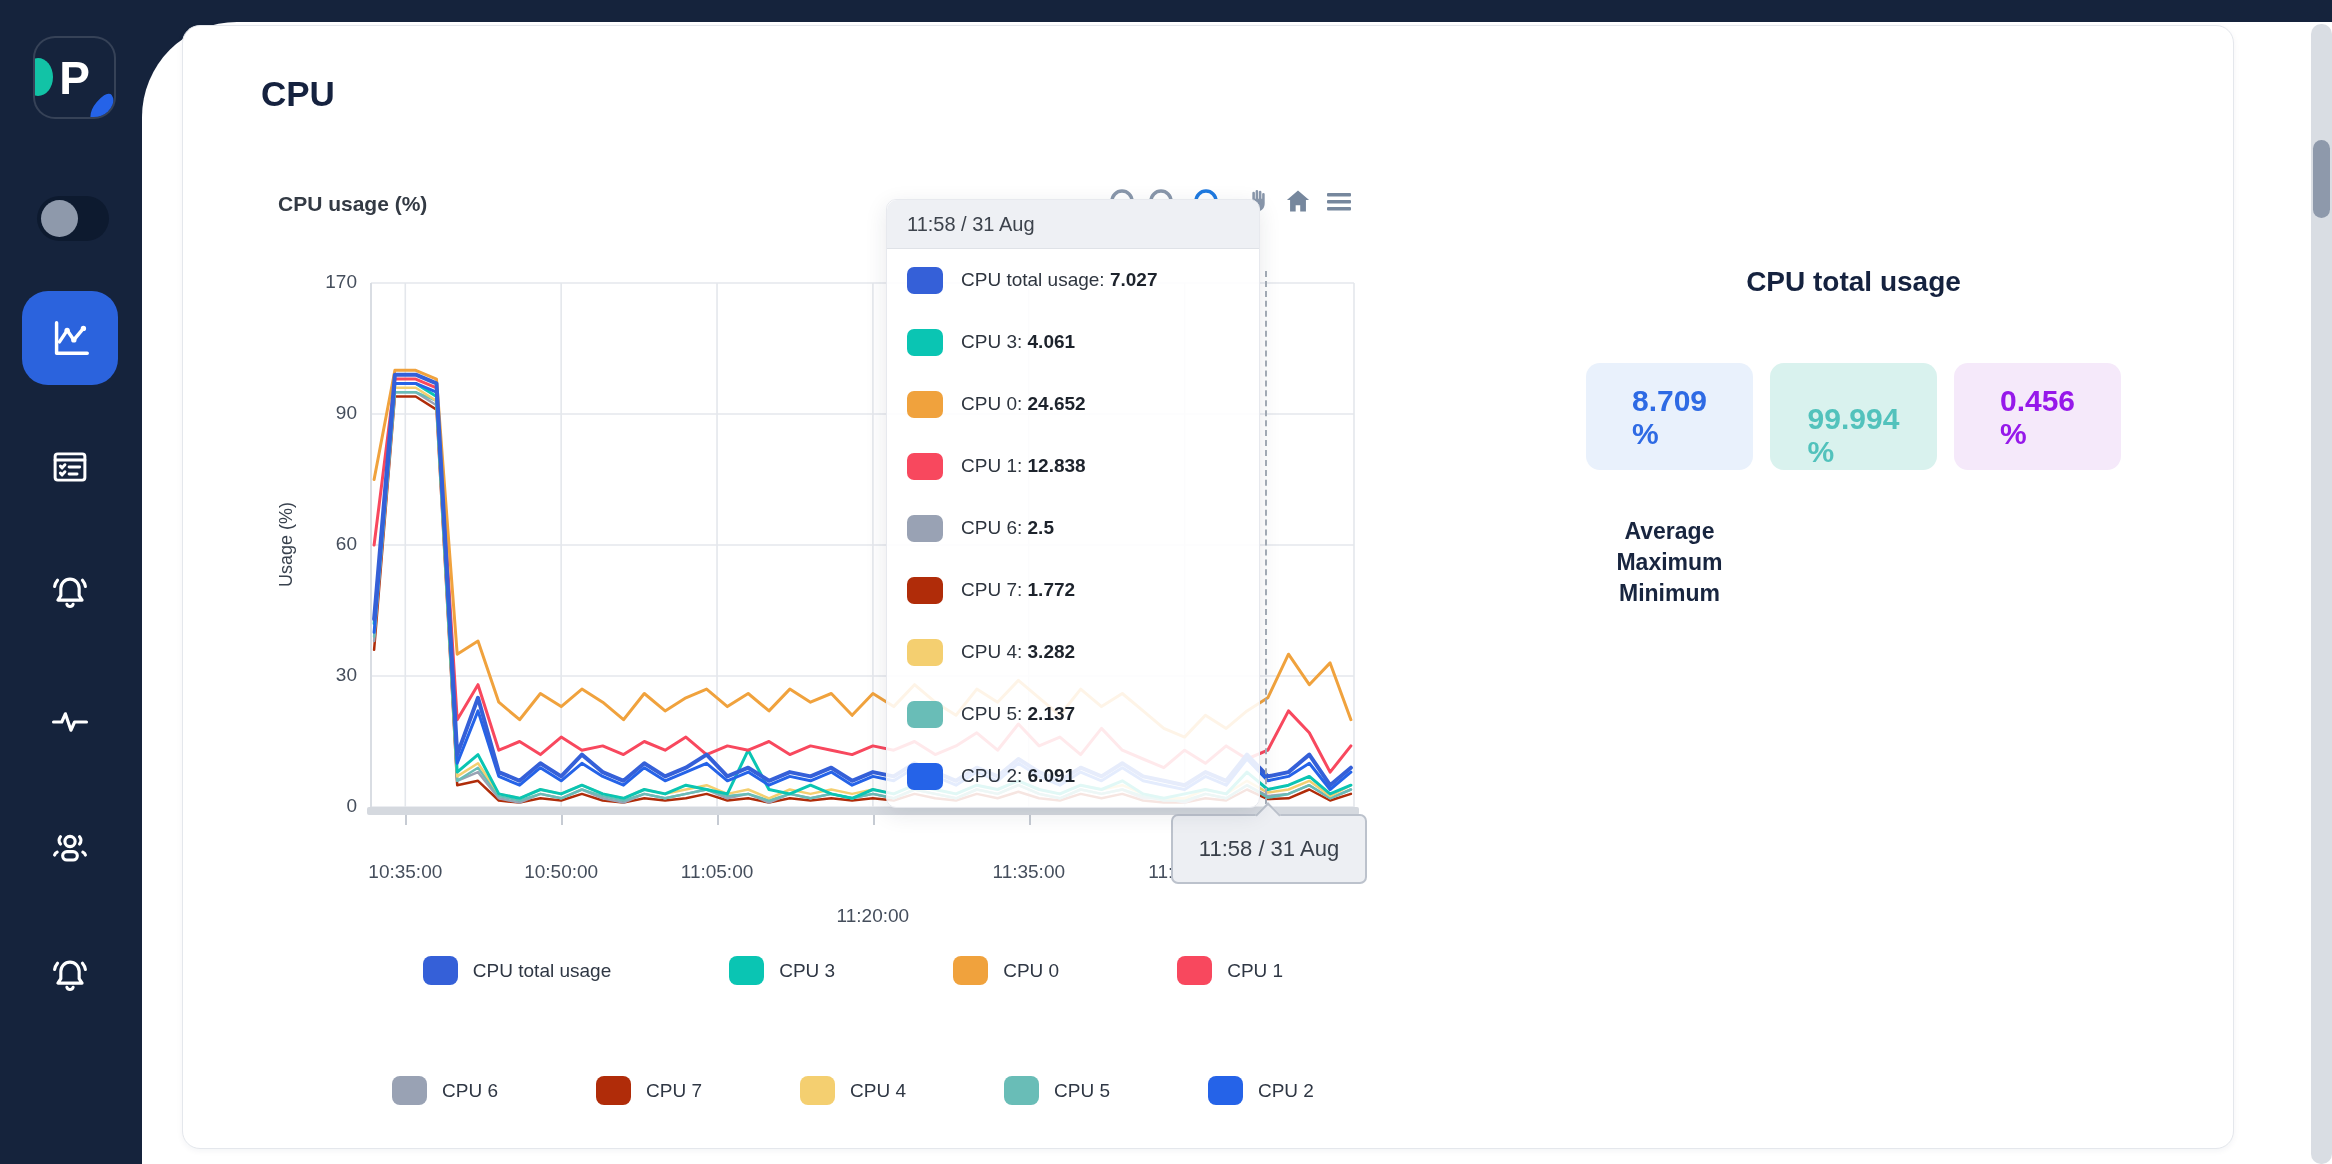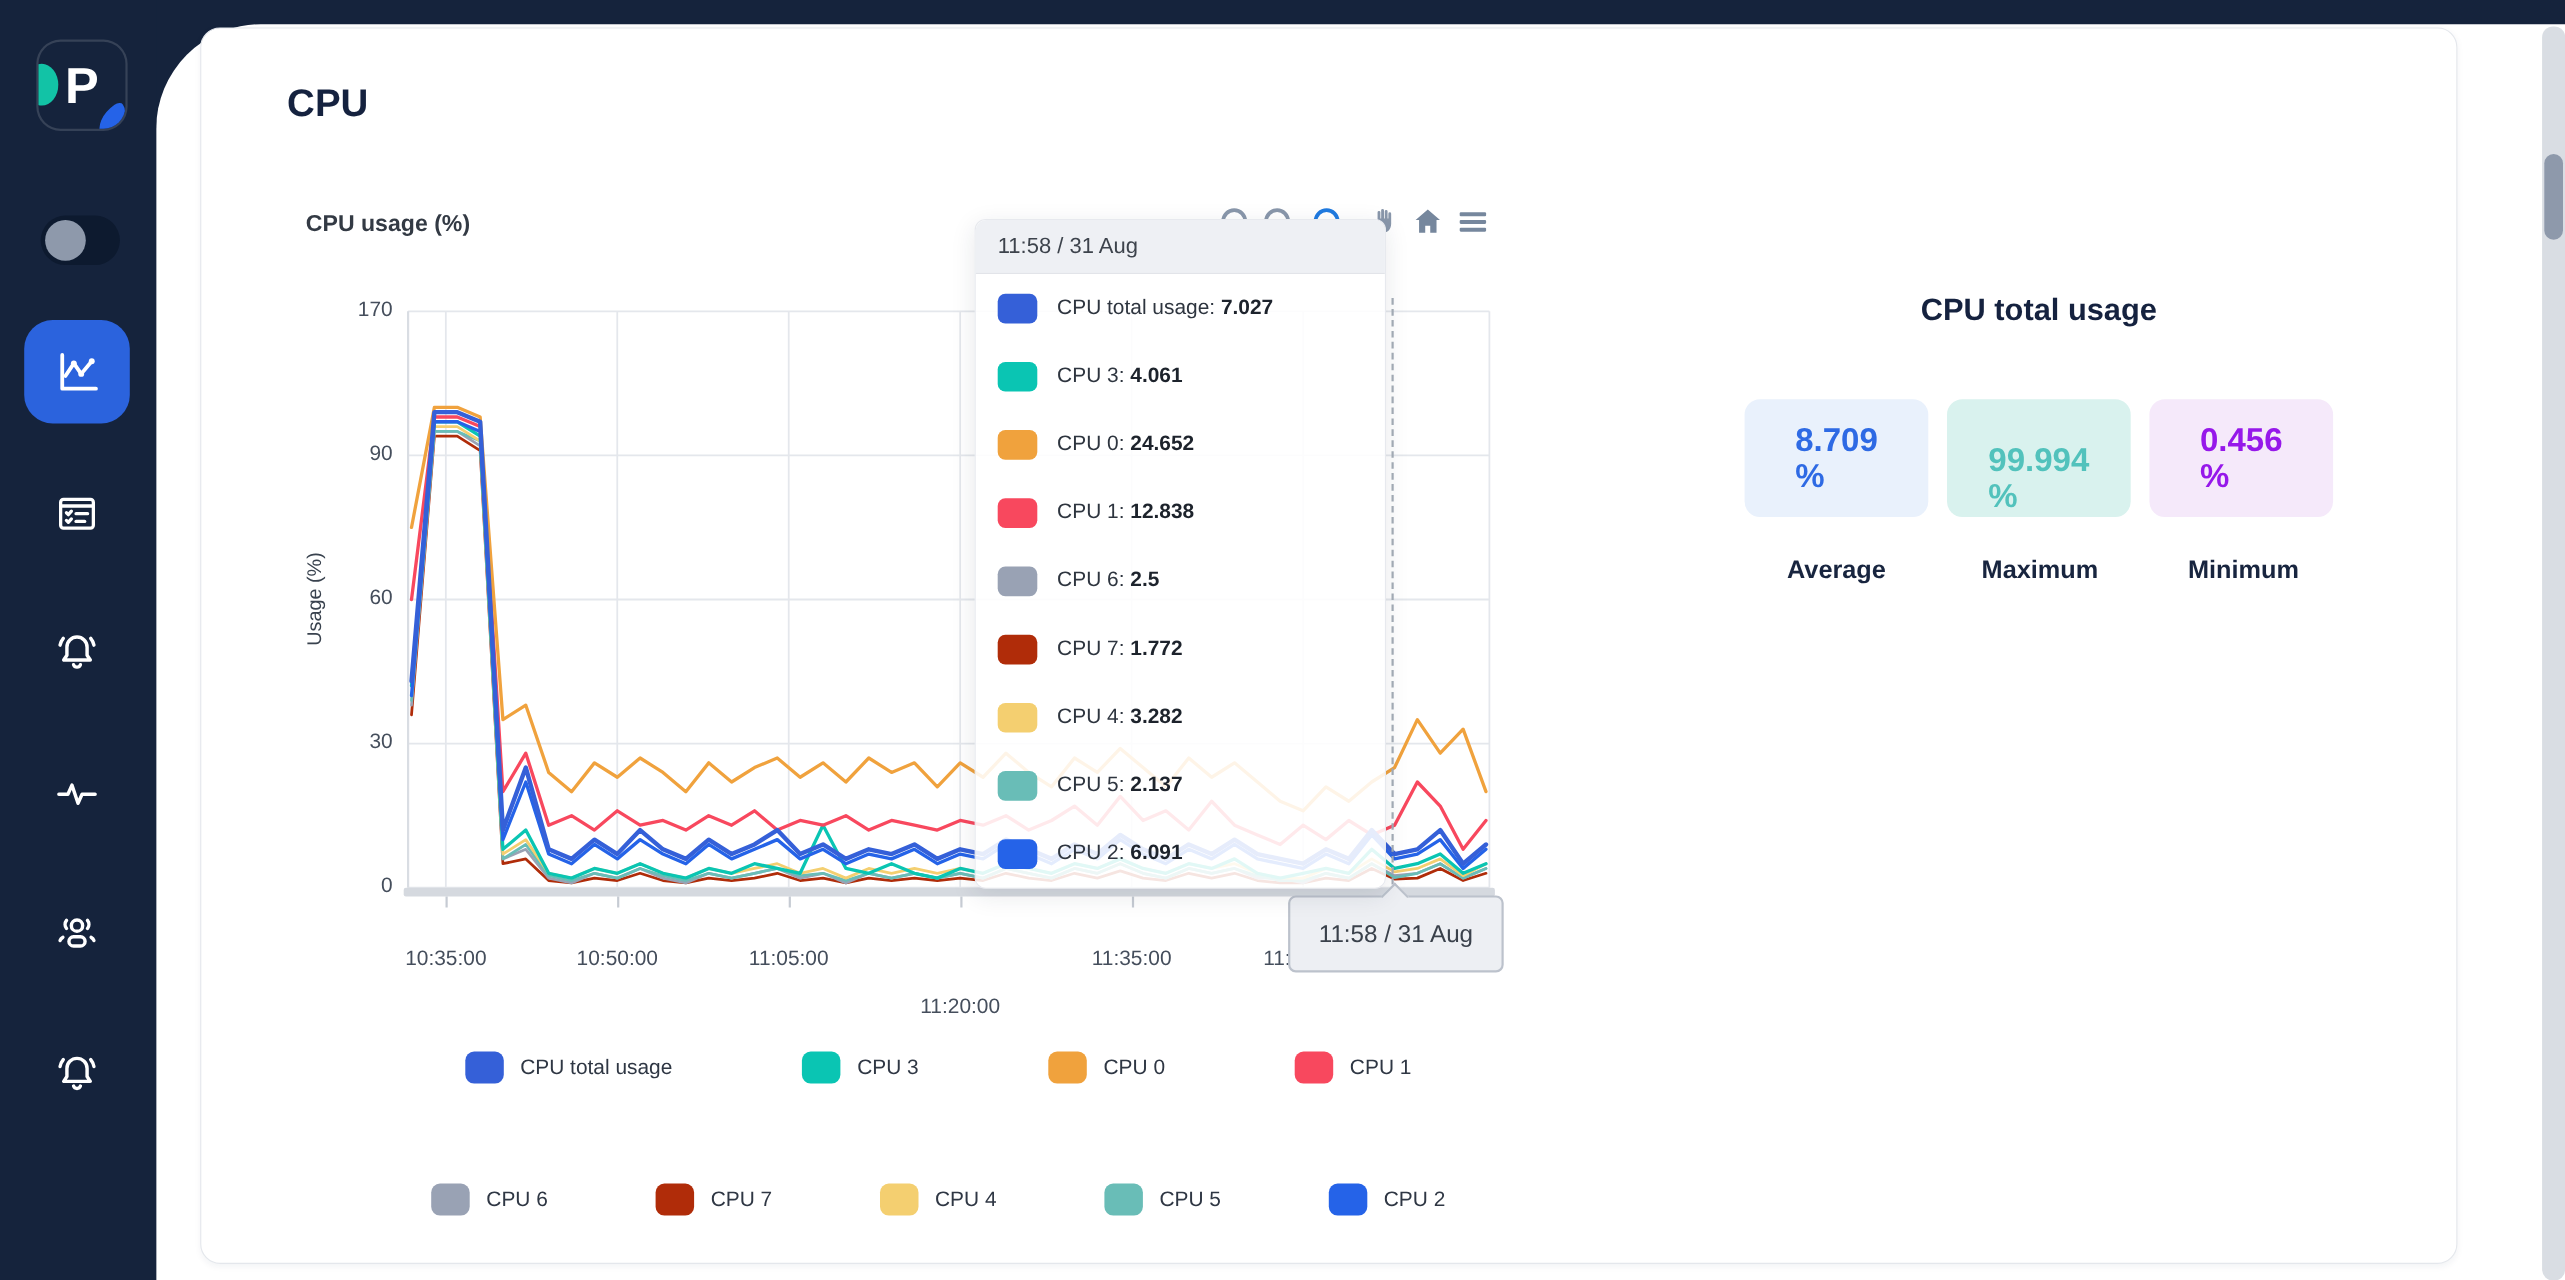--- a/index.html
+++ b/index.html
@@ -73,21 +73,21 @@
   .legend-swatch{width:35px;height:29px;border-radius:8px;flex:none;}
   .legend-label{font-size:19px;color:#2f3744;}
 
   
   #stats-panel{position:absolute;left:1403px;top:240px;width:535px;}
   #stats-title{text-align:center;font-size:28px;font-weight:700;color:#15223f;}
   #stats-cards{position:absolute;left:0;top:97px;display:flex;gap:17px;}
   .stat-card{width:167px;height:107px;border-radius:14px;display:flex;flex-direction:column;
         align-items:center;justify-content:center;}
   .stat-value{font-size:30px;font-weight:700;line-height:1.1;text-align:left;}
-  #stats-labels{position:absolute;left:0;top:238px;display:flex;gap:18px;}
+  #stats-labels{position:absolute;left:0;top:252px;display:flex;gap:4px;flex-direction:column;}
   .stat-label{width:167px;text-align:center;font-size:23px;font-weight:700;color:#18253f;}
 
   
   #scrollbar-track{position:absolute;right:0;top:24px;width:21px;height:1140px;background:#d9dde3;border-radius:10px;z-index:6;}
   #scrollbar-thumb{position:absolute;left:2px;top:116px;width:17px;height:78px;background:#8e99ab;border-radius:9px;cursor:pointer;}
 </style>
 </head>
 <body>
 
 <div id="app">

